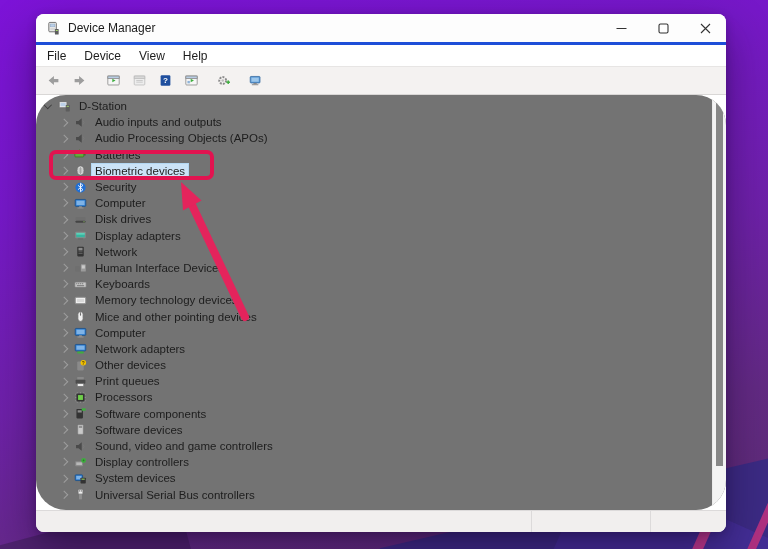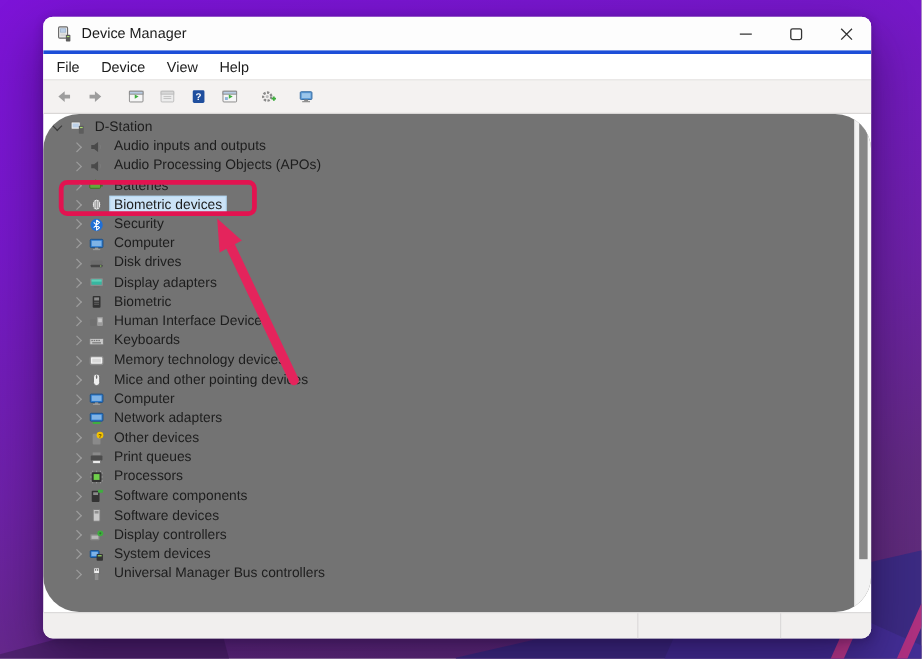--- a/index.html
+++ b/index.html
@@ -291,21 +291,21 @@
               <i></i>
             </span>
             <span class="icn">
               <svg viewBox="0 0 16 16" width="13" height="13" xmlns="http://www.w3.org/2000/svg">
                 <rect x="4" y="2" width="8" height="12" rx="1" fill="#333"></rect>
                 <rect x="5.5" y="3.5" width="5" height="3.2" fill="#8a8a8a"></rect>
                 <rect x="5.5" y="8" width="5" height=".9" fill="#6e6e6e"></rect>
                 <rect x="5.5" y="10" width="5" height=".9" fill="#6e6e6e"></rect>
               </svg>
             </span>
-            <span class="lbl">Biometric</span>
+            <span class="lbl">Network</span>
           </div>
           <div class="tree-row child">
             <span class="chev">
               <i></i>
             </span>
             <span class="icn">
               <svg viewBox="0 0 16 16" width="13" height="13" xmlns="http://www.w3.org/2000/svg">
                 <rect x="1.5" y="6.5" width="6" height="6.5" rx=".8" fill="#6f6f6f"></rect>
                 <rect x="8.5" y="4" width="6" height="9" rx=".8" fill="#9b9b9b"></rect>
                 <rect x="9.6" y="5.3" width="3.8" height="4" fill="#c9c9c9"></rect>
@@ -444,20 +444,32 @@
               </svg>
             </span>
             <span class="lbl">Software devices</span>
           </div>
           <div class="tree-row child">
             <span class="chev">
               <i></i>
             </span>
             <span class="icn">
               <svg viewBox="0 0 16 16" width="13" height="13" xmlns="http://www.w3.org/2000/svg">
+                <path d="M2.5 6h3l4-3.2v10.4L5.5 10h-3z" fill="#4a4a4a"></path>
+                <path d="M11 5.5a3.4 3.4 0 0 1 0 5" fill="none" stroke="#7a7a7a" stroke-width="1.1"></path>
+              </svg>
+            </span>
+            <span class="lbl">Sound, video and game controllers</span>
+          </div>
+          <div class="tree-row child">
+            <span class="chev">
+              <i></i>
+            </span>
+            <span class="icn">
+              <svg viewBox="0 0 16 16" width="13" height="13" xmlns="http://www.w3.org/2000/svg">
                 <rect x="1.5" y="6.5" width="9.5" height="6" rx=".8" fill="#8a8a8a"></rect>
                 <rect x="2.8" y="7.8" width="7" height="3.4" fill="#b8b8b8"></rect>
                 <circle cx="11.8" cy="5.5" r="3" fill="#3fae3f"></circle>
                 <circle cx="11.8" cy="5.5" r="1.1" fill="#2a7a2a"></circle>
               </svg>
             </span>
             <span class="lbl">Display controllers</span>
           </div>
           <div class="tree-row child">
             <span class="chev">
@@ -478,21 +490,21 @@
               <i></i>
             </span>
             <span class="icn">
               <svg viewBox="0 0 16 16" width="13" height="13" xmlns="http://www.w3.org/2000/svg">
                 <rect x="5" y="1.5" width="6" height="6" fill="#efefef" stroke="#6f6f6f"></rect>
                 <rect x="6.3" y="2.8" width="1.3" height="1.6" fill="#6f6f6f"></rect>
                 <rect x="8.4" y="2.8" width="1.3" height="1.6" fill="#6f6f6f"></rect>
                 <rect x="6.2" y="7.5" width="3.6" height="6.5" fill="#8f8f8f"></rect>
               </svg>
             </span>
-            <span class="lbl">Universal Manager Bus controllers</span>
+            <span class="lbl">Universal Serial Bus controllers</span>
           </div>
         </div>
       <div class="scrollbar">
         <div class="scroll-thumb"></div>
       </div>
     </div>
 
     <div class="statusbar">
       <div class="status-seg s1"></div>
       <div class="status-seg s2"></div>

